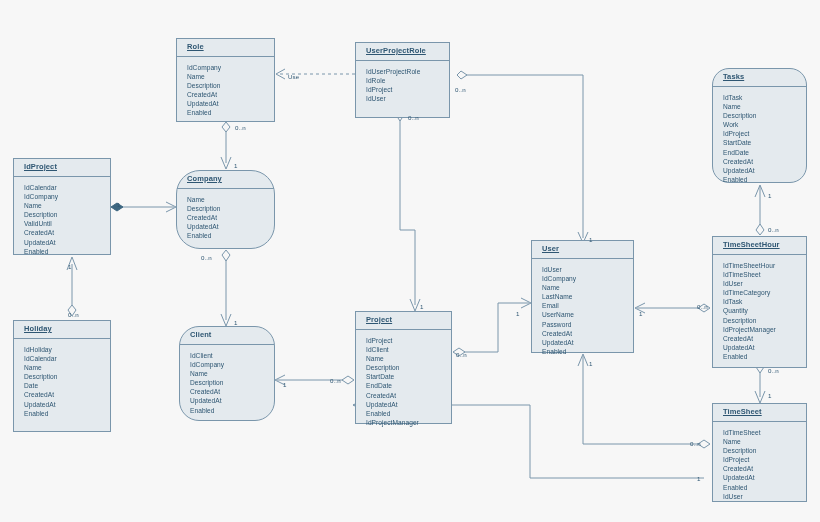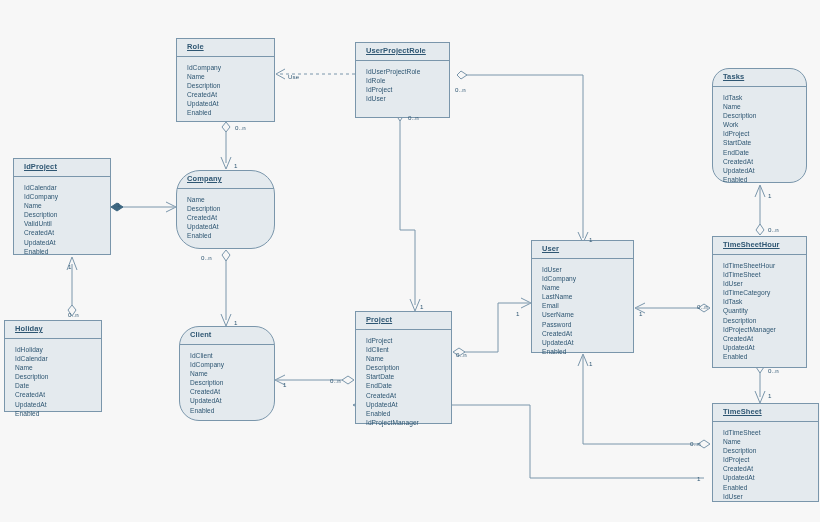--- a/index.html
+++ b/index.html
@@ -260,21 +260,21 @@
           <div class="uml-attr">IdTimeCategory</div>
           <div class="uml-attr">IdTask</div>
           <div class="uml-attr">Quantity</div>
           <div class="uml-attr">Description</div>
           <div class="uml-attr">IdProjectManager</div>
           <div class="uml-attr">CreatedAt</div>
           <div class="uml-attr">UpdatedAt</div>
           <div class="uml-attr">Enabled</div>
         </div>
       </div>
-      <div class="uml-class" style="left: 4px; top: 320px; width: 98px; height: 92px;">
+      <div class="uml-class" style="left: 13px; top: 320px; width: 98px; height: 112px;">
         <div class="uml-header underlined"><span class="uml-title">Holiday</span></div>
         <div class="uml-attrs">
           <div class="uml-attr">IdHoliday</div>
           <div class="uml-attr">IdCalendar</div>
           <div class="uml-attr">Name</div>
           <div class="uml-attr">Description</div>
           <div class="uml-attr">Date</div>
           <div class="uml-attr">CreatedAt</div>
           <div class="uml-attr">UpdatedAt</div>
           <div class="uml-attr">Enabled</div>
@@ -300,21 +300,21 @@
           <div class="uml-attr">Name</div>
           <div class="uml-attr">Description</div>
           <div class="uml-attr">StartDate</div>
           <div class="uml-attr">EndDate</div>
           <div class="uml-attr">CreatedAt</div>
           <div class="uml-attr">UpdatedAt</div>
           <div class="uml-attr">Enabled</div>
           <div class="uml-attr">IdProjectManager</div>
         </div>
       </div>
-      <div class="uml-class" style="left: 712px; top: 403px; width: 107px; height: 99px;">
+      <div class="uml-class" style="left: 712px; top: 403px; width: 95px; height: 99px;">
         <div class="uml-header underlined"><span class="uml-title">TimeSheet</span></div>
         <div class="uml-attrs">
           <div class="uml-attr">IdTimeSheet</div>
           <div class="uml-attr">Name</div>
           <div class="uml-attr">Description</div>
           <div class="uml-attr">IdProject</div>
           <div class="uml-attr">CreatedAt</div>
           <div class="uml-attr">UpdatedAt</div>
           <div class="uml-attr">Enabled</div>
           <div class="uml-attr">IdUser</div>

